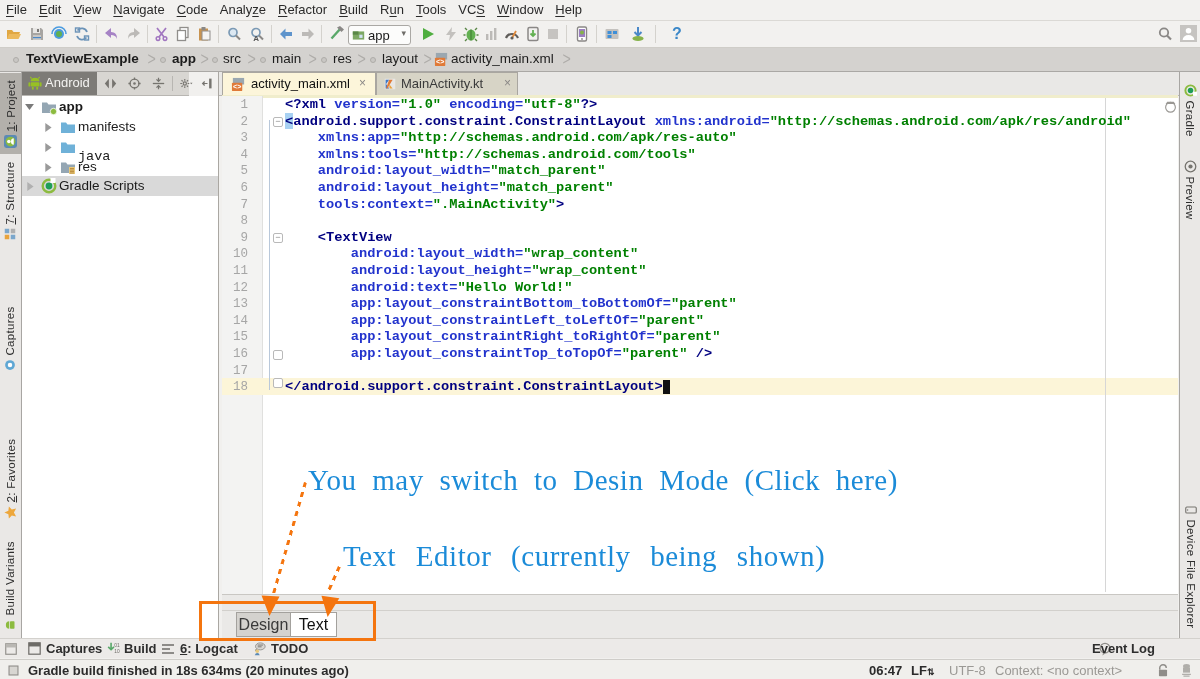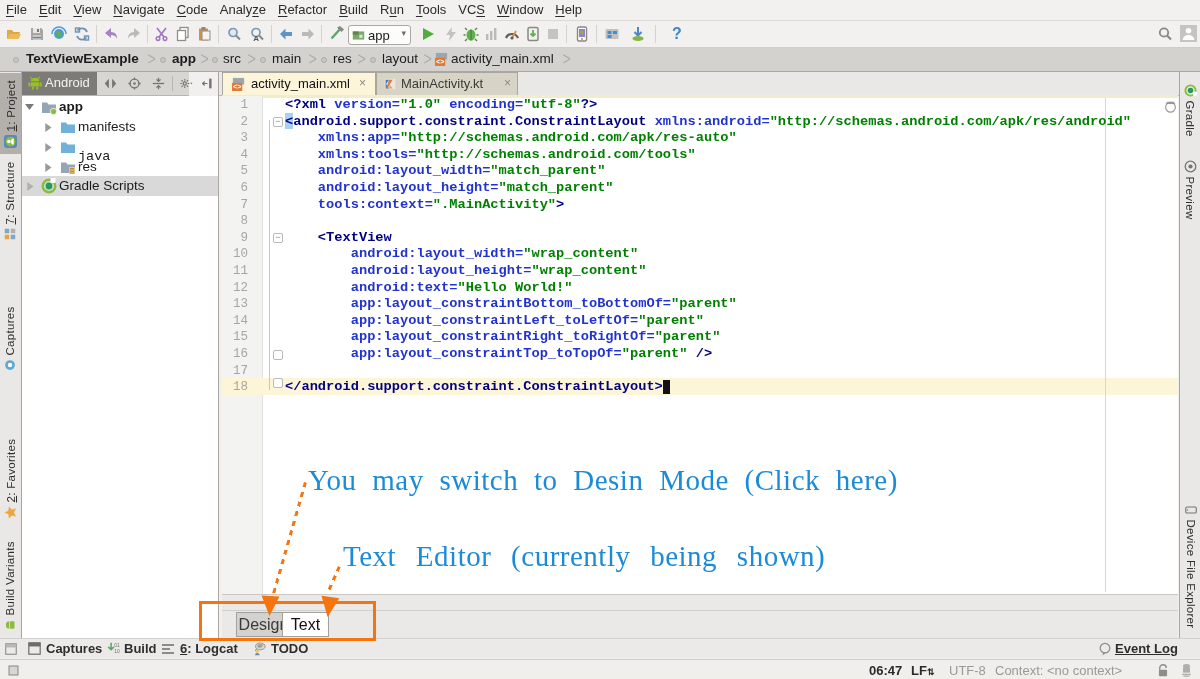--- a/index.html
+++ b/index.html
@@ -402,21 +402,21 @@
 <span>&lt;/android.support.constraint.ConstraintLayout&gt;</span></div>
 <div id="caret" class="abs"></div>
 <div class="fold" style="top:117px;">−</div>
 <div class="fold" style="top:233px;">−</div>
 <div class="fold" style="top:350px;"></div>
 <div class="fold" style="top:378px;"></div>
 
 <div id="dtstrip" class="abs"></div>
 <div id="dtline" class="abs"></div>
 <div class="btab abs" style="left:236px;width:55px;background:#d4d2ce;color:#3a3a3a;">Design</div>
-<div class="btab abs" style="left:282px;width:47px;background:#ffffff;color:#111;text-align:center;">Text</div>
+<div class="btab abs" style="left:290px;width:47px;background:#ffffff;color:#111;text-align:center;">Text</div>
 
 <div id="btoolbar" class="abs">
  <svg style="position:absolute;left:5px;top:4px;width:12px;height:12px;" viewBox="0 0 16 16">
       <rect x="1" y="1" width="14" height="14" fill="none" stroke="#8f8d89" stroke-width="1.5"></rect>
       <rect x="1" y="1" width="14" height="5" fill="#b9b7b3"></rect>
     </svg>
  <svg style="position:absolute;left:28px;top:3px;width:13px;height:13px;" viewBox="0 0 16 16">
       <rect x="1" y="1" width="14" height="14" fill="none" stroke="#6e6c68" stroke-width="1.5"></rect>
       <rect x="1" y="1" width="14" height="4.5" fill="#6e6c68"></rect>
     </svg>
@@ -436,27 +436,28 @@
       <path d="M6.5 3.5 h6 M6.5 5.5 h4.5" stroke="#6e6c68" stroke-width="1"></path>
       <path d="M5 8 L4 10z" stroke="#8f8d89" stroke-width="1"></path>
       <circle cx="6" cy="10.5" r="2" fill="#e8c87a"></circle>
       <path d="M3.2 15 a2.9 3.2 0 0 1 5.6 0z" fill="#5b8ab4"></path>
     </svg>
  <span style="position:absolute;left:271px;top:2px;font-weight:bold;">TODO</span>
  <svg style="position:absolute;left:1098px;top:3px;width:14px;height:14px;" viewBox="0 0 16 16">
       <circle cx="8" cy="7" r="5.5" fill="none" stroke="#8f8d89" stroke-width="1.4"></circle>
       <path d="M6 12 l-1 3.5 4-3z" fill="#8f8d89"></path>
     </svg>
- <span style="position:absolute;left:1115px;top:2px;font-weight:bold;text-decoration:underline;">Event Log</span>
+ <span style="position:absolute;left:1092px;top:2px;font-weight:bold;">Event Log</span>
 </div>
 
 <div id="statusbar" class="abs">
  <svg style="position:absolute;left:8px;top:5px;width:11px;height:11px;" viewBox="0 0 16 16">
       <rect x="1.5" y="1.5" width="13" height="13" fill="#d8d6d2" stroke="#8f8d89" stroke-width="1.6"></rect>
     </svg>
+ <span style="position:absolute;left:28px;top:3px;font-weight:bold;color:#2b2b2b;">Gradle build finished in 18s 634ms (20 minutes ago)</span>
  <span style="position:absolute;left:869px;top:3px;font-weight:bold;">06:47</span>
  <span style="position:absolute;left:911px;top:3px;font-weight:bold;">LF<span style="font-size:9px;">⇅</span></span>
  <span class="sgray" style="position:absolute;left:949px;top:3px;">UTF-8</span>
  <span class="sgray" style="position:absolute;left:995px;top:3px;">Context: &lt;no context&gt;</span>
  <svg style="position:absolute;left:1157px;top:4px;width:12px;height:13px;" viewBox="0 0 14 16">
       <path d="M3 7 V5 a4 4 0 0 1 8 0" fill="none" stroke="#8f8d89" stroke-width="1.8"></path>
       <rect x="2" y="7" width="10" height="8" rx="1" fill="#8f8d89"></rect>
     </svg>
  <svg style="position:absolute;left:1180px;top:3px;width:13px;height:14px;" viewBox="0 0 14 16">
       <ellipse cx="7" cy="3.5" rx="4" ry="2.5" fill="#b0aeaa"></ellipse>

